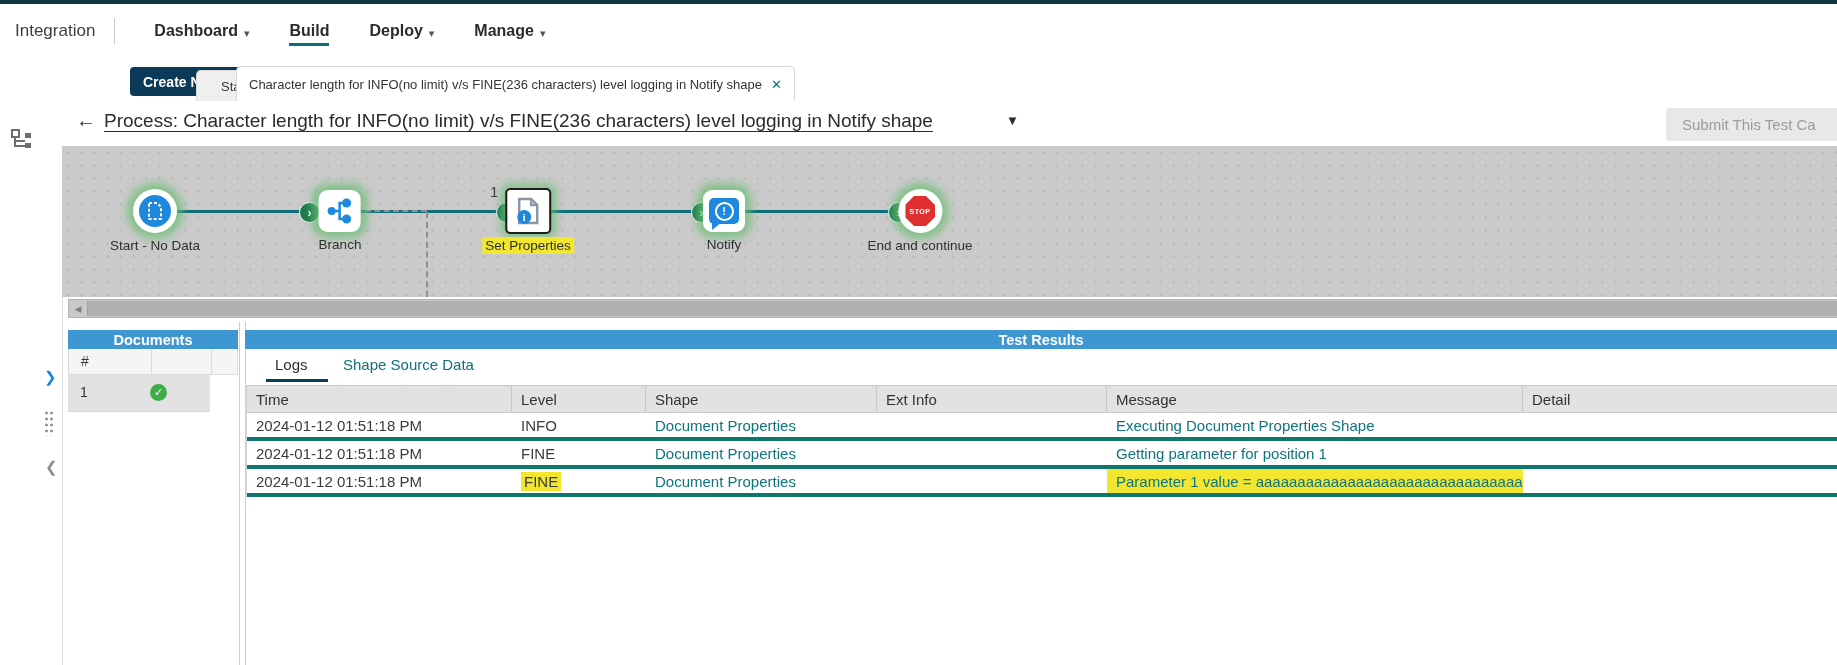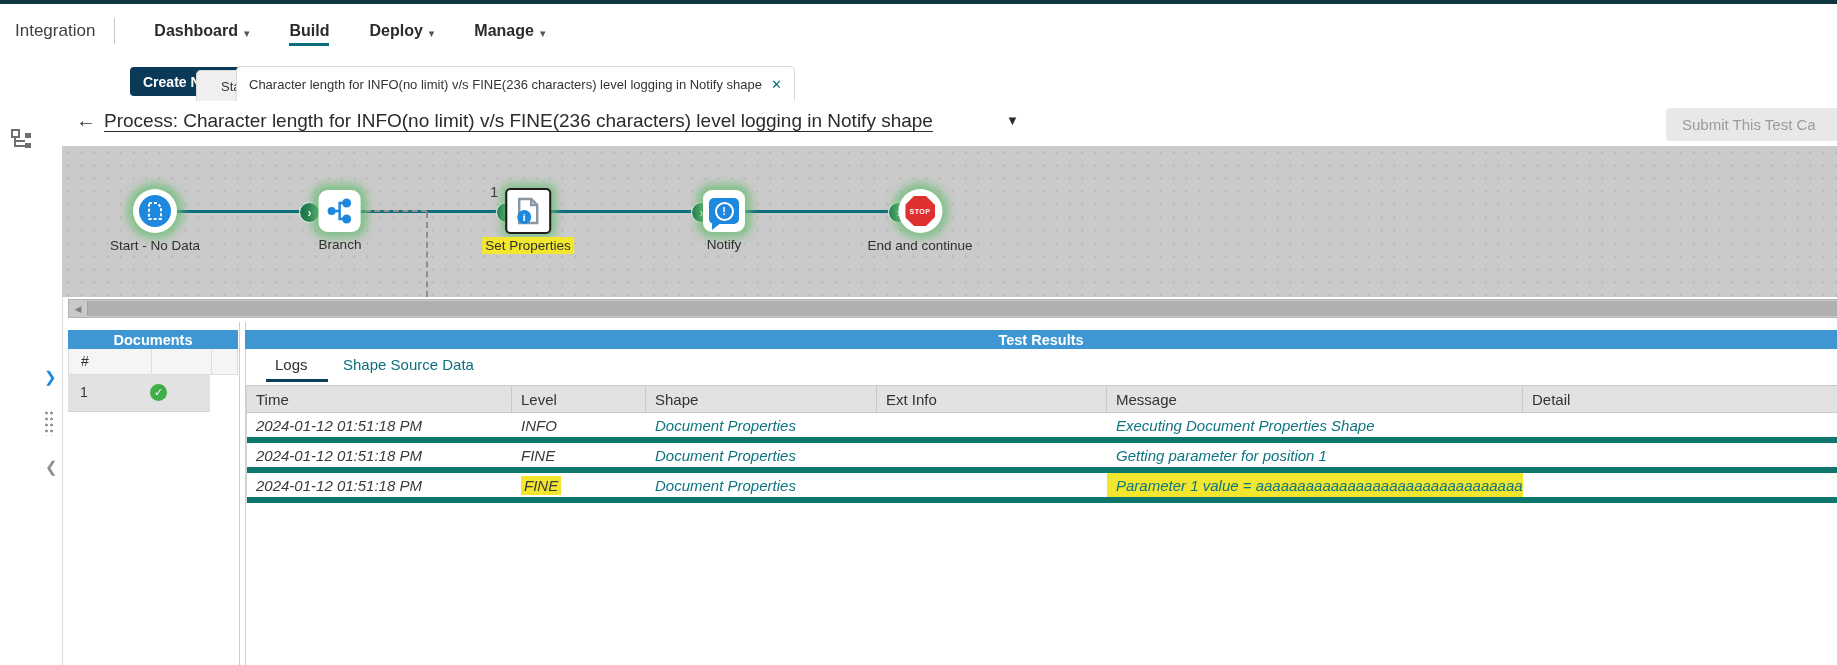--- a/index.html
+++ b/index.html
@@ -78,21 +78,21 @@
 
   #results-header{left:245px;top:330px;width:1592px;}
   #tab-logs{left:275px;top:356px;font-size:15px;color:#2f2f2f;cursor:pointer;}
   #logs-underline{left:266px;top:379px;width:62px;height:3px;background:#0a3d58;}
   #tab-ssd{left:343px;top:356px;font-size:15px;color:#0e6f7c;cursor:pointer;}
 
   #results-table{left:246px;top:385px;width:1591px;border-left:1px solid #d4d4d4;}
   .trow{display:flex;}
   .thead{background:#e2e2e2;border-top:1px solid #c8c8c8;border-bottom:1px solid #c8c8c8;height:26px;}
   .thead .tcell{border-right:1px solid #c8c8c8;font-size:15px;color:#333;display:flex;align-items:center;}
-  .tbody-row{height:24px;border-bottom:6px solid #0f766e;font-style:italic;}
+  .tbody-row{height:24px;border-bottom:4px solid #0f766e;}
   .tcell{padding-left:9px;box-sizing:border-box;display:flex;align-items:center;font-size:15px;overflow:hidden;white-space:nowrap;}
   .c-time{width:265px;}
   .c-level{width:134px;}
   .c-shape{width:231px;}
   .c-ext{width:230px;}
   .c-msg{width:416px;}
   .c-detail{flex:1;}
   .teal-link{color:#0e7480;cursor:pointer;}
   .dark-text{color:#3a3a3a;}
   .cell-hl{background:#f2e72e;}

